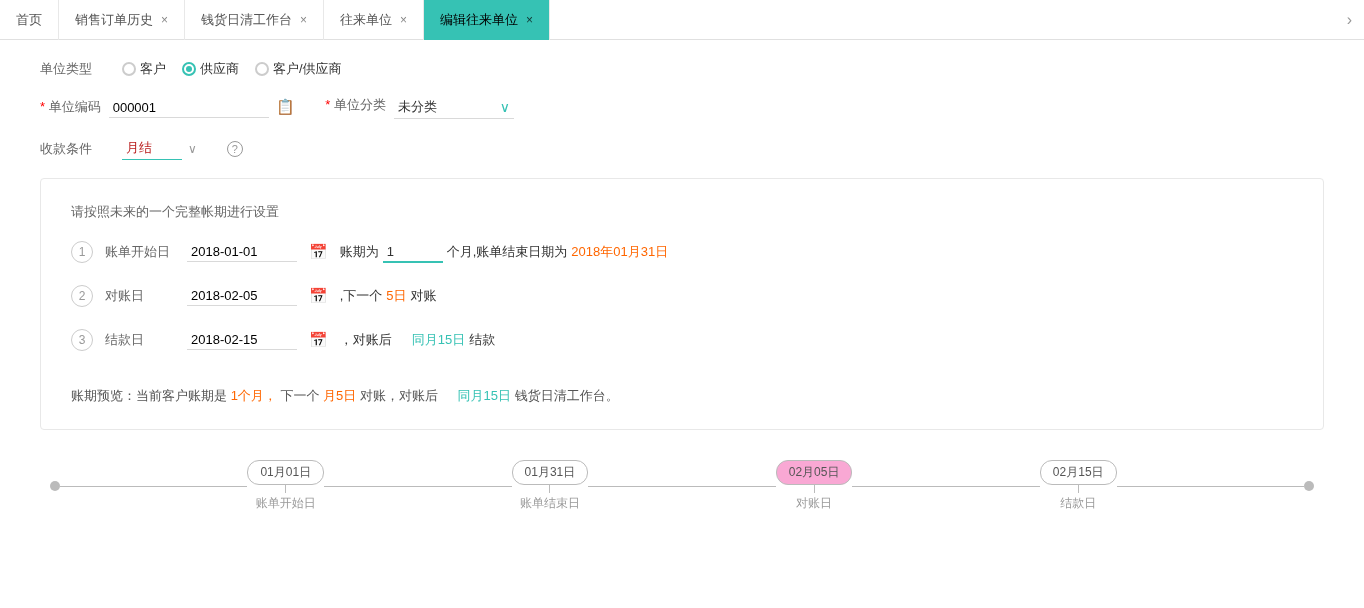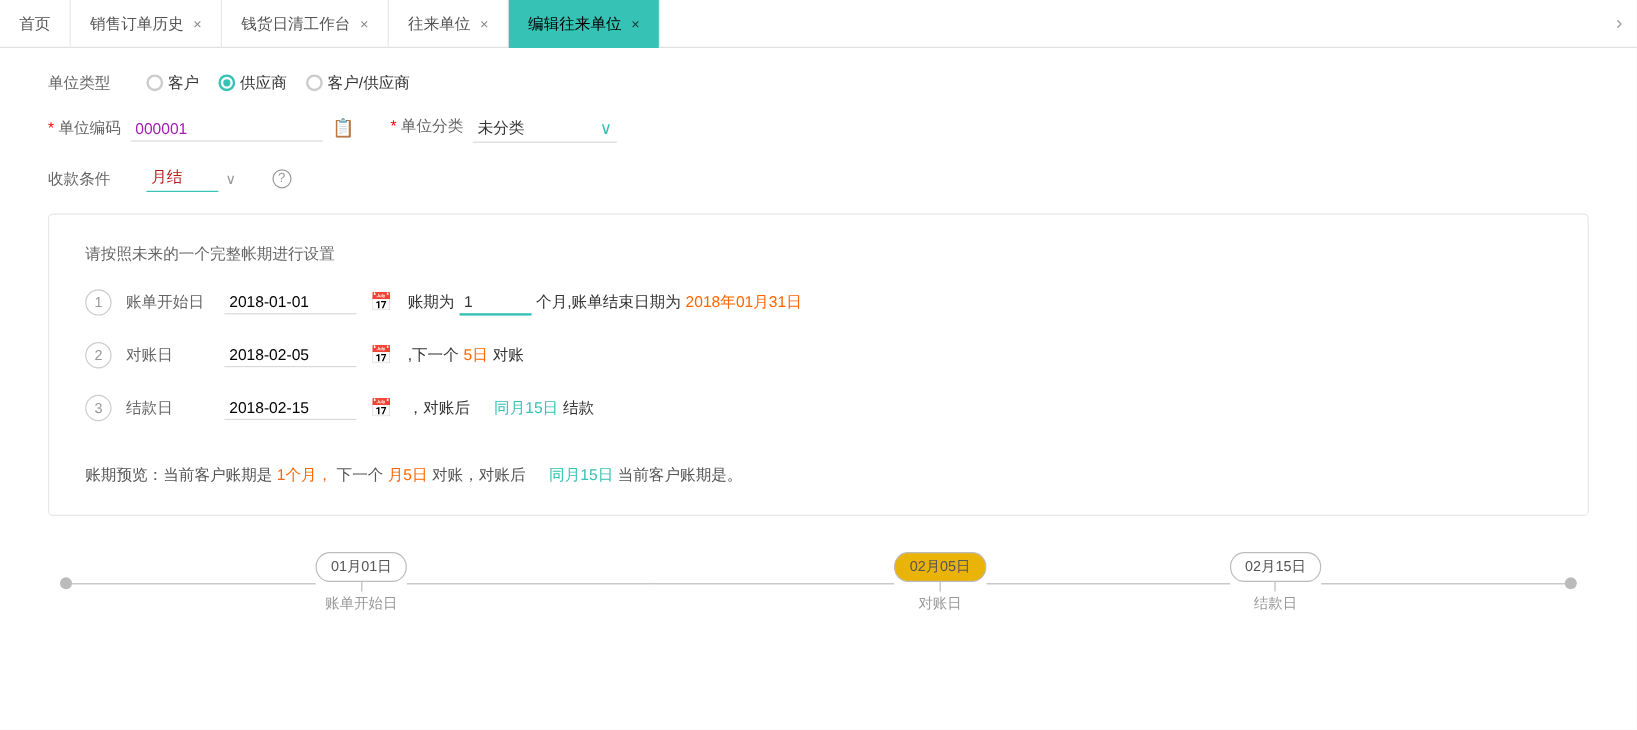--- a/index.html
+++ b/index.html
@@ -100,21 +100,21 @@
       display: flex;
       align-items: flex-start;
       gap: 8px;
     }
     .text-input {
       border: none;
       border-bottom: 1px solid #d9d9d9;
       outline: none;
       padding: 2px 4px;
       font-size: 13px;
-      color: #a21caf;
+      color: #000000;
       width: 160px;
     }
     .calendar-icon {
       color: #36c2b4;
       cursor: pointer;
       font-size: 15px;
     }
     .dropdown-field {
       display: flex;
       align-items: center;
@@ -359,42 +359,47 @@
       </div>
     </div>
 
     <div class="preview-bar">
       <span>账期预览：当前客户账期是</span>
       <span class="highlight-orange">1个月，</span>
       <span>下一个</span>
       <span class="highlight-orange">月5日</span>
       <span>对账，对账后</span>
       <span class="highlight-teal">同月15日</span>
-      <span>当前客户账期是。</span>
+      <span>钱货日清工作台。</span>
     </div>
   </div>
 
   <div class="timeline-section">
     <div style="display:flex; align-items:center; padding: 0 10px;">
 
       <div style="width:10px;height:10px;border-radius:50%;background:#bbb;flex-shrink:0;"></div>
 
       <div style="flex:1;height:1px;background:#bbb;"></div>
 
       <div style="display:flex;flex-direction:column;align-items:center;">
         <div style="border:1px solid #bbb;border-radius:12px;padding:3px 12px;font-size:12px;color:#555;background:#fff;white-space:nowrap;">01月01日</div>
         <div style="width:1px;height:8px;background:#bbb;"></div>
         <div style="font-size:12px;color:#999;margin-top:2px;">账单开始日</div>
       </div>
       <div style="flex:1;height:1px;background:#bbb;"></div>
 
+      <div style="display:flex;flex-direction:column;align-items:center;">
+        <div style="border:1px solid #bbb;border-radius:12px;padding:3px 12px;font-size:12px;color:#555;background:#fff;white-space:nowrap;">01月31日</div>
+        <div style="width:1px;height:8px;background:#bbb;"></div>
+        <div style="font-size:12px;color:#999;margin-top:2px;">账单结束日</div>
+      </div>
       <div style="flex:1;height:1px;background:#bbb;"></div>
 
       <div style="display:flex;flex-direction:column;align-items:center;">
-        <div style="border:1px solid #bbb;border-radius:12px;padding:3px 12px;font-size:12px;color:#555;background:#eab308;white-space:nowrap;">02月05日</div>
+        <div style="border:1px solid #bbb;border-radius:12px;padding:3px 12px;font-size:12px;color:#555;background:#f9a8d4;white-space:nowrap;">02月05日</div>
         <div style="width:1px;height:8px;background:#bbb;"></div>
         <div style="font-size:12px;color:#999;margin-top:2px;">对账日</div>
       </div>
       <div style="flex:1;height:1px;background:#bbb;"></div>
 
       <div style="display:flex;flex-direction:column;align-items:center;">
         <div style="border:1px solid #bbb;border-radius:12px;padding:3px 12px;font-size:12px;color:#555;background:#fff;white-space:nowrap;">02月15日</div>
         <div style="width:1px;height:8px;background:#bbb;"></div>
         <div style="font-size:12px;color:#999;margin-top:2px;">结款日</div>
       </div>

